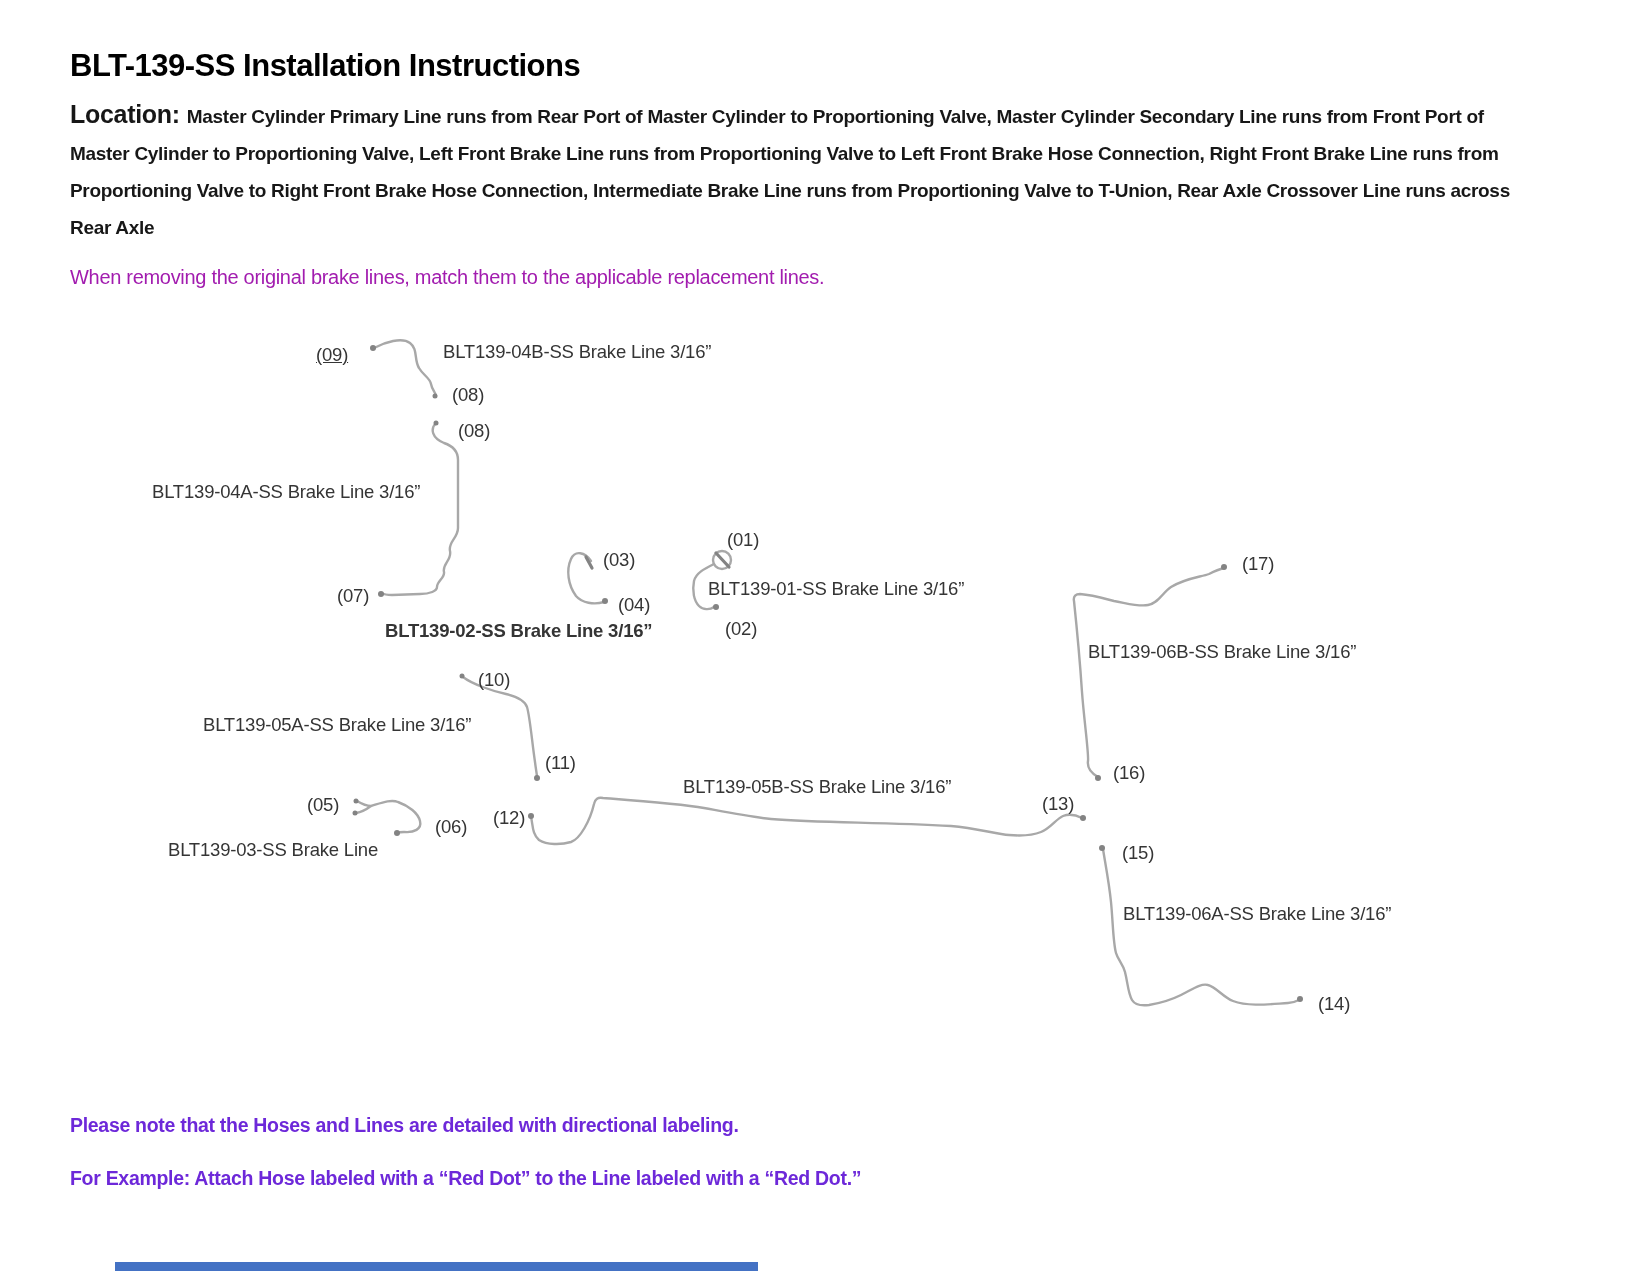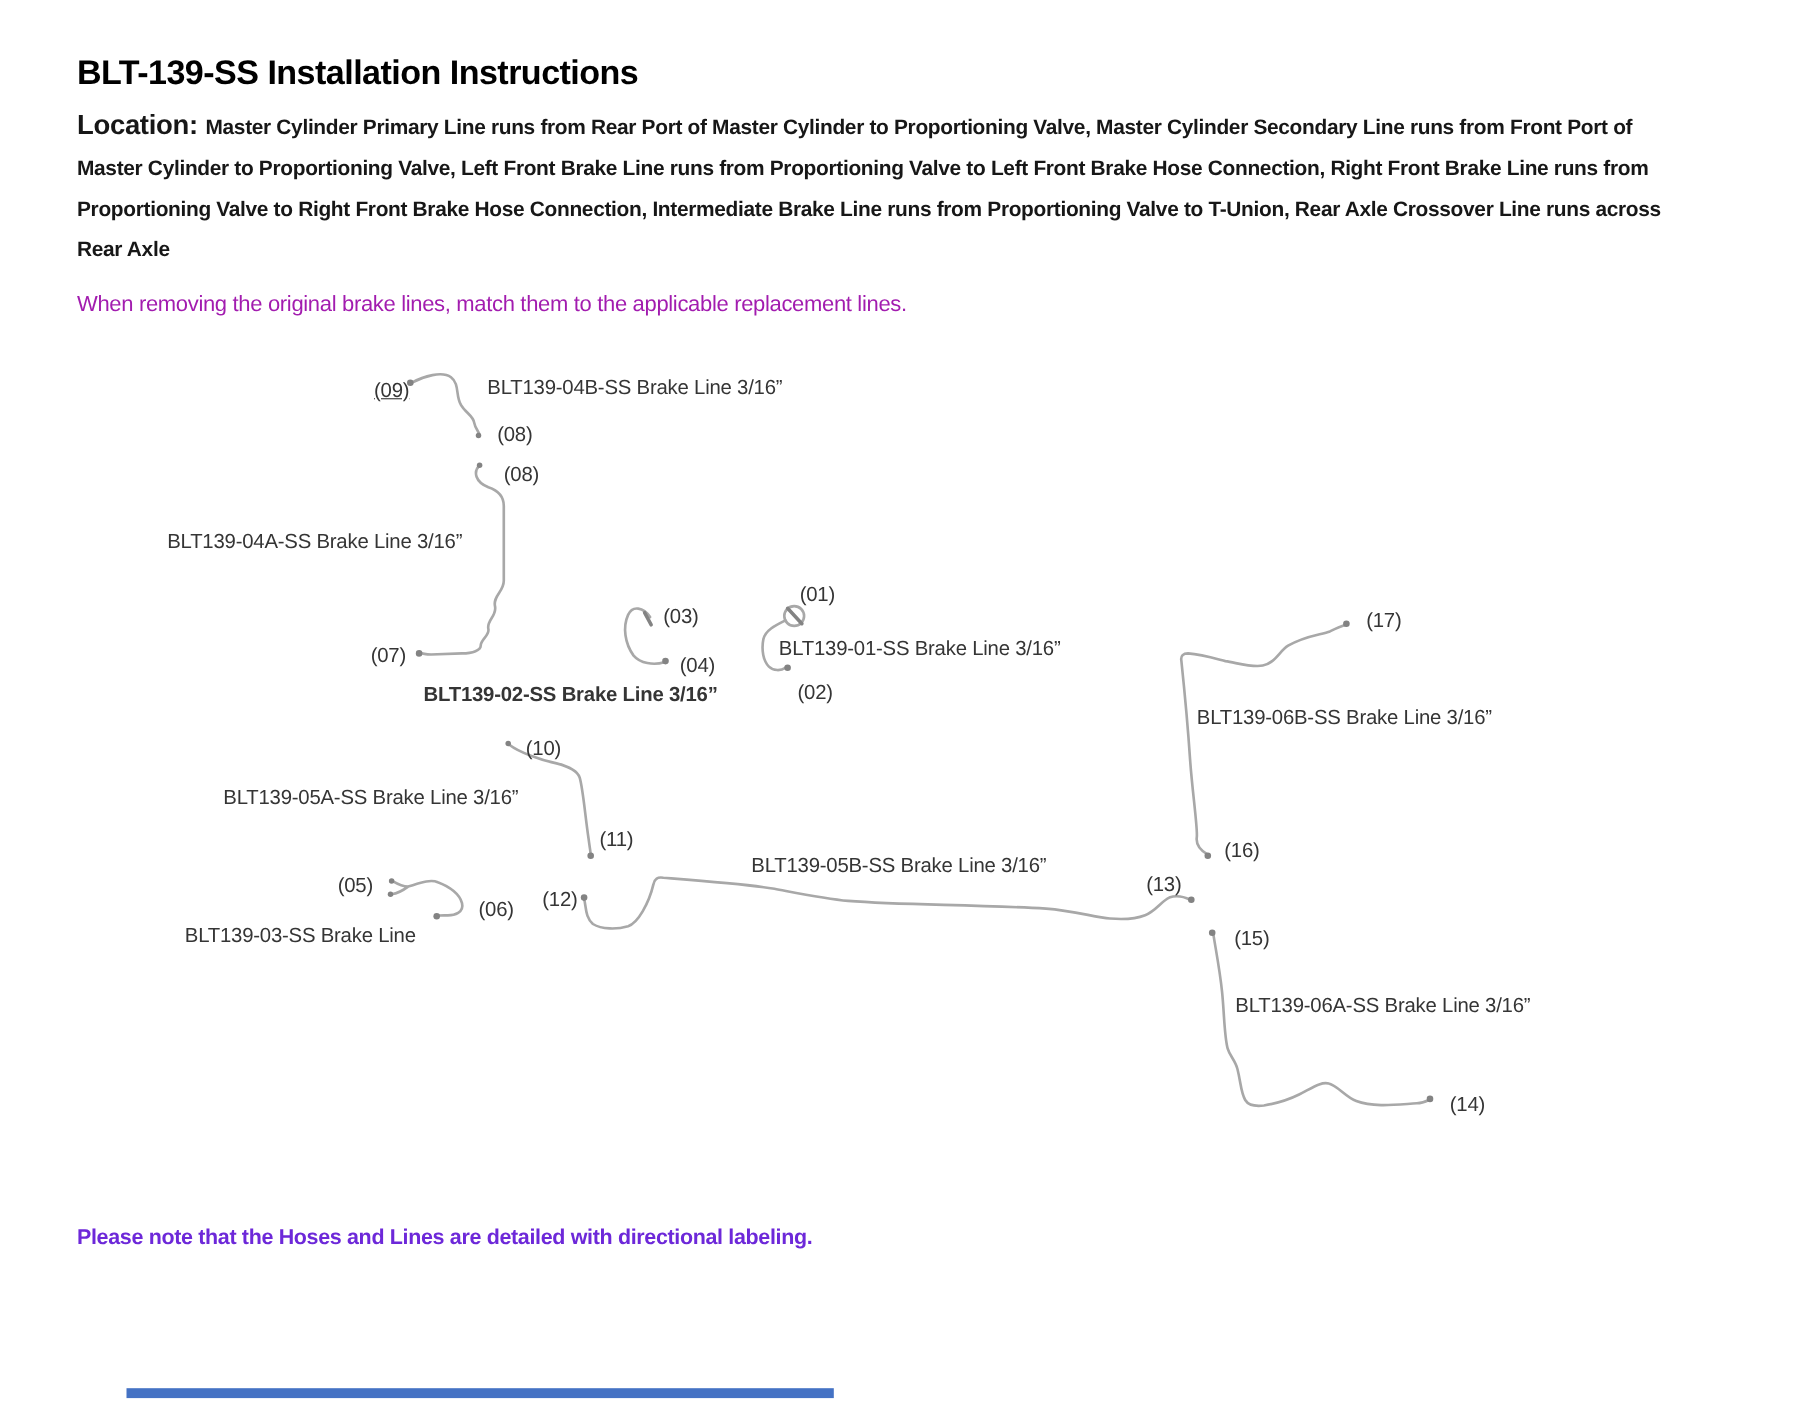--- a/index.html
+++ b/index.html
@@ -112,21 +112,21 @@
     <div id="diagram-labels">
         <div class="dlabel part" style="left: 443px; top: 341px;">BLT139-04B-SS Brake Line 3/16”</div>
         <div class="dlabel part" style="left: 152px; top: 481px;">BLT139-04A-SS Brake Line 3/16”</div>
         <div class="dlabel part" style="left: 385px; top: 620px; font-weight: bold;">BLT139-02-SS Brake Line 3/16”</div>
         <div class="dlabel part" style="left: 708px; top: 578px;">BLT139-01-SS Brake Line 3/16”</div>
         <div class="dlabel part" style="left: 203px; top: 714px;">BLT139-05A-SS Brake Line 3/16”</div>
         <div class="dlabel part" style="left: 168px; top: 839px;">BLT139-03-SS Brake Line</div>
         <div class="dlabel part" style="left: 683px; top: 776px;">BLT139-05B-SS Brake Line 3/16”</div>
         <div class="dlabel part" style="left: 1088px; top: 641px;">BLT139-06B-SS Brake Line 3/16”</div>
         <div class="dlabel part" style="left: 1123px; top: 903px;">BLT139-06A-SS Brake Line 3/16”</div>
-        <div class="dlabel callout" style="left: 340px; top: 344px; text-decoration: underline;">(09)</div>
+        <div class="dlabel callout" style="left: 316px; top: 344px; text-decoration: underline;">(09)</div>
         <div class="dlabel callout" style="left: 452px; top: 384px;">(08)</div>
         <div class="dlabel callout" style="left: 458px; top: 420px;">(08)</div>
         <div class="dlabel callout" style="left: 337px; top: 585px;">(07)</div>
         <div class="dlabel callout" style="left: 603px; top: 549px;">(03)</div>
         <div class="dlabel callout" style="left: 618px; top: 594px;">(04)</div>
         <div class="dlabel callout" style="left: 727px; top: 529px;">(01)</div>
         <div class="dlabel callout" style="left: 725px; top: 618px;">(02)</div>
         <div class="dlabel callout" style="left: 478px; top: 669px;">(10)</div>
         <div class="dlabel callout" style="left: 545px; top: 752px;">(11)</div>
         <div class="dlabel callout" style="left: 307px; top: 794px;">(05)</div>
@@ -134,16 +134,17 @@
         <div class="dlabel callout" style="left: 493px; top: 807px;">(12)</div>
         <div class="dlabel callout" style="left: 1042px; top: 793px;">(13)</div>
         <div class="dlabel callout" style="left: 1242px; top: 553px;">(17)</div>
         <div class="dlabel callout" style="left: 1113px; top: 762px;">(16)</div>
         <div class="dlabel callout" style="left: 1122px; top: 842px;">(15)</div>
         <div class="dlabel callout" style="left: 1318px; top: 993px;">(14)</div>
       </div>
   </div>
 
   <p class="note note1">Please note that the Hoses and Lines are detailed with directional labeling.</p>
+  <p class="note note2">For Example: Attach Hose labeled with a “Red Dot” to the Line labeled with a “Red Dot.”</p>
 
   <div class="bottom-bar" style="background: rgb(68, 114, 196);"></div>
 
 </div>
 
 </body></html>

